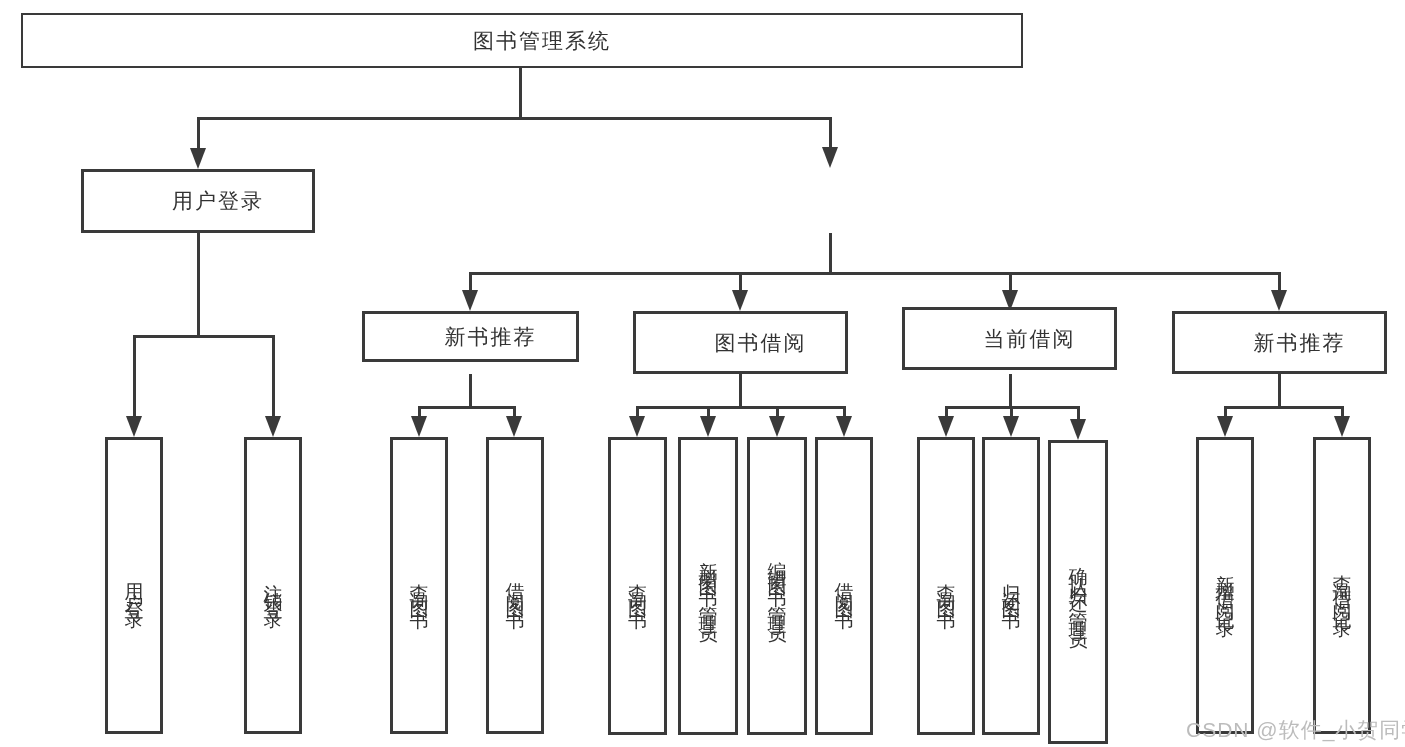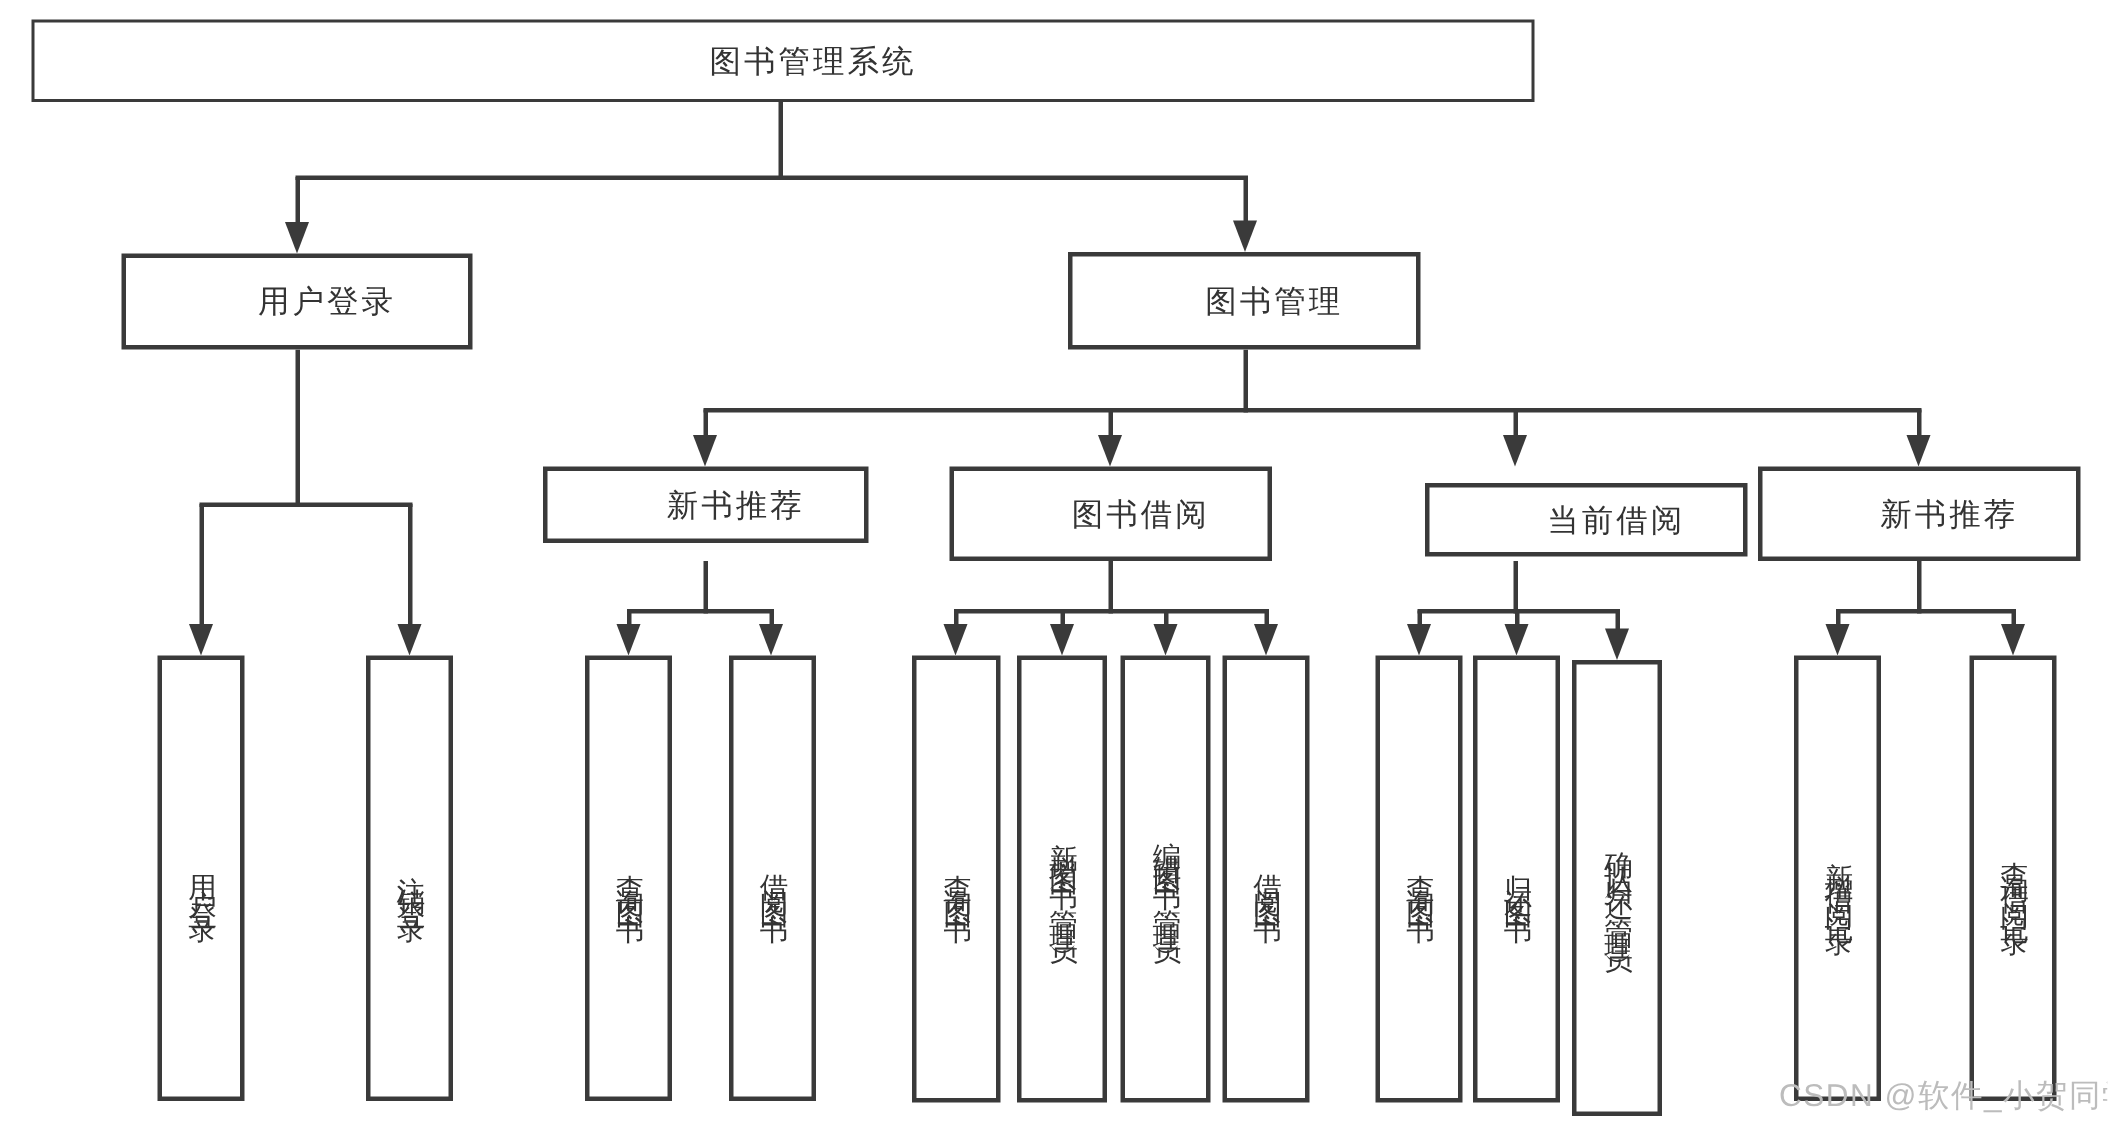--- a/index.html
+++ b/index.html
@@ -14,21 +14,21 @@
   .node.h{font-size:21px;letter-spacing:2px;padding-left:40px;}
   .node.v{
     writing-mode:vertical-rl;text-orientation:mixed;
     font-size:19px;letter-spacing:9px;
   }
   .n-root{left:21px;top:13px;width:1002px;height:55px;border-width:2.5px;}
   .n-l2-login{left:81px;top:169px;width:234px;height:64px;}
   .n-l2-mgmt{left:712px;top:168px;width:235px;height:65px;}
   .n-l3-rec{left:362px;top:311px;width:217px;height:51px;}
   .n-l3-borrow{left:633px;top:311px;width:215px;height:63px;text-align:right;}
-  .n-l3-current{left:902px;top:322px;width:215px;height:49px;margin-left:48px;}
+  .n-l3-current{left:902px;top:307px;width:215px;height:63px;}
   .n-l3-records{left:1172px;top:311px;width:215px;height:63px;}
   .n-v1{left:105px;top:437px;width:58px;height:297px;}
   .n-v2{left:244px;top:437px;width:58px;height:297px;}
   .n-v3{left:390px;top:437px;width:58px;height:297px;}
   .n-v4{left:486px;top:437px;width:58px;height:297px;}
   .n-v5{left:608px;top:437px;width:59px;height:298px;}
   .n-v6{left:678px;top:437px;width:60px;height:298px;}
   .n-v7{left:747px;top:437px;width:60px;height:298px;}
   .n-v8{left:815px;top:437px;width:58px;height:298px;}
   .n-v9{left:917px;top:437px;width:58px;height:298px;}
@@ -48,21 +48,20 @@
   }
 </style>
 </head>
 <body>
 
 <div class="stage">
 
   <div class="node h n-root">图书管理系统</div>
 
   <div class="node h n-l2-login">用户登录</div>
-  <div class="node h n-l2-mgmt">图书管理</div>
 
   <div class="node h n-l3-rec">新书推荐</div>
   <div class="node h n-l3-borrow">图书借阅</div>
   <div class="node h n-l3-current">当前借阅</div>
   <div class="node h n-l3-records">新书推荐</div>
 
   <div class="node v n-v1">用户登录</div>
   <div class="node v n-v2">注销登录</div>
   <div class="node v n-v3">查询图书</div>
   <div class="node v n-v4">借阅图书</div>

